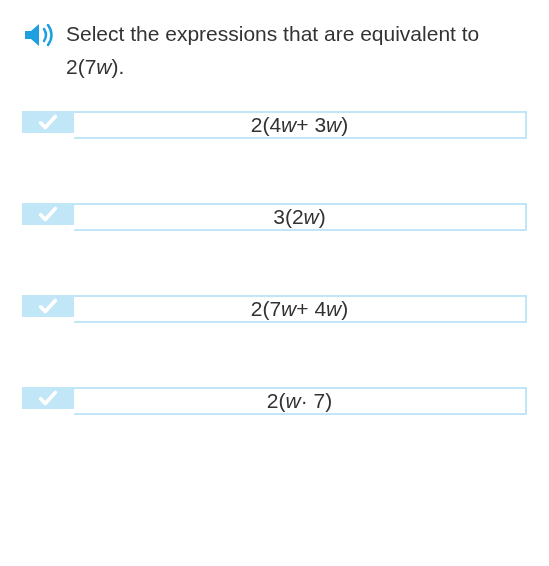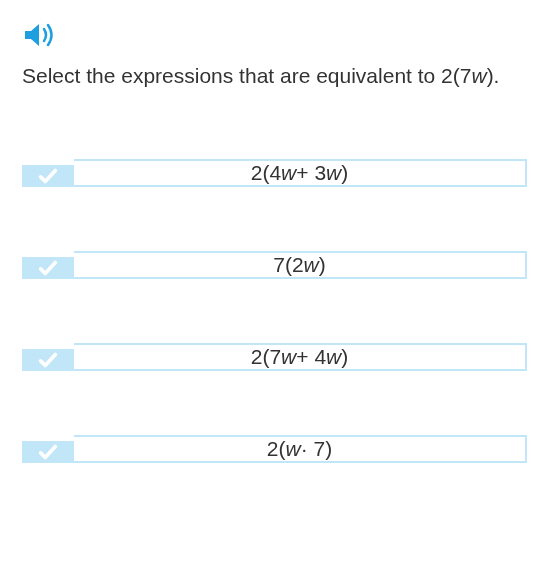--- a/index.html
+++ b/index.html
@@ -7,21 +7,20 @@
     font-family: Verdana, Geneva, sans-serif;
     background: #fff;
     padding: 18px 22px;
     width: 549px;
   }
   .prompt-row {
     display: flex;
     align-items: flex-start;
     gap: 10px;
     margin-bottom: 28px;
-    flex-direction: column;
   }
   .speaker-icon {
     flex-shrink: 0;
     width: 34px;
     height: 30px;
     color: #1ea0e0;
     margin-top: 2px;
   }
   .prompt-text {
     font-size: 21px;
@@ -31,21 +30,21 @@
   .prompt-text .var {
     font-style: italic;
   }
   .options {
     display: flex;
     flex-direction: column;
     gap: 26px;
   }
   .option {
     display: flex;
-    align-items: flex-end;
+    align-items: flex-start;
     height: 66px;
     cursor: pointer;
   }
   .check-cell {
     width: 52px;
     background: #c1e6f7;
     display: flex;
     align-items: center;
     justify-content: center;
     flex-shrink: 0;
@@ -107,21 +106,21 @@
     </div>
   </div>
 
   <div class="option">
     <div class="check-cell">
       <svg viewBox="0 0 24 24">
           <polyline points="4 13 9 18 20 6"></polyline>
         </svg>
     </div>
     <div class="expr-cell">
-      <span>7(2</span>
+      <span>3(2</span>
         <span class="var">w</span>
         <span></span>
         <span class="var"></span>
         <span>)</span>
     </div>
   </div>
 
   <div class="option">
     <div class="check-cell">
       <svg viewBox="0 0 24 24">

